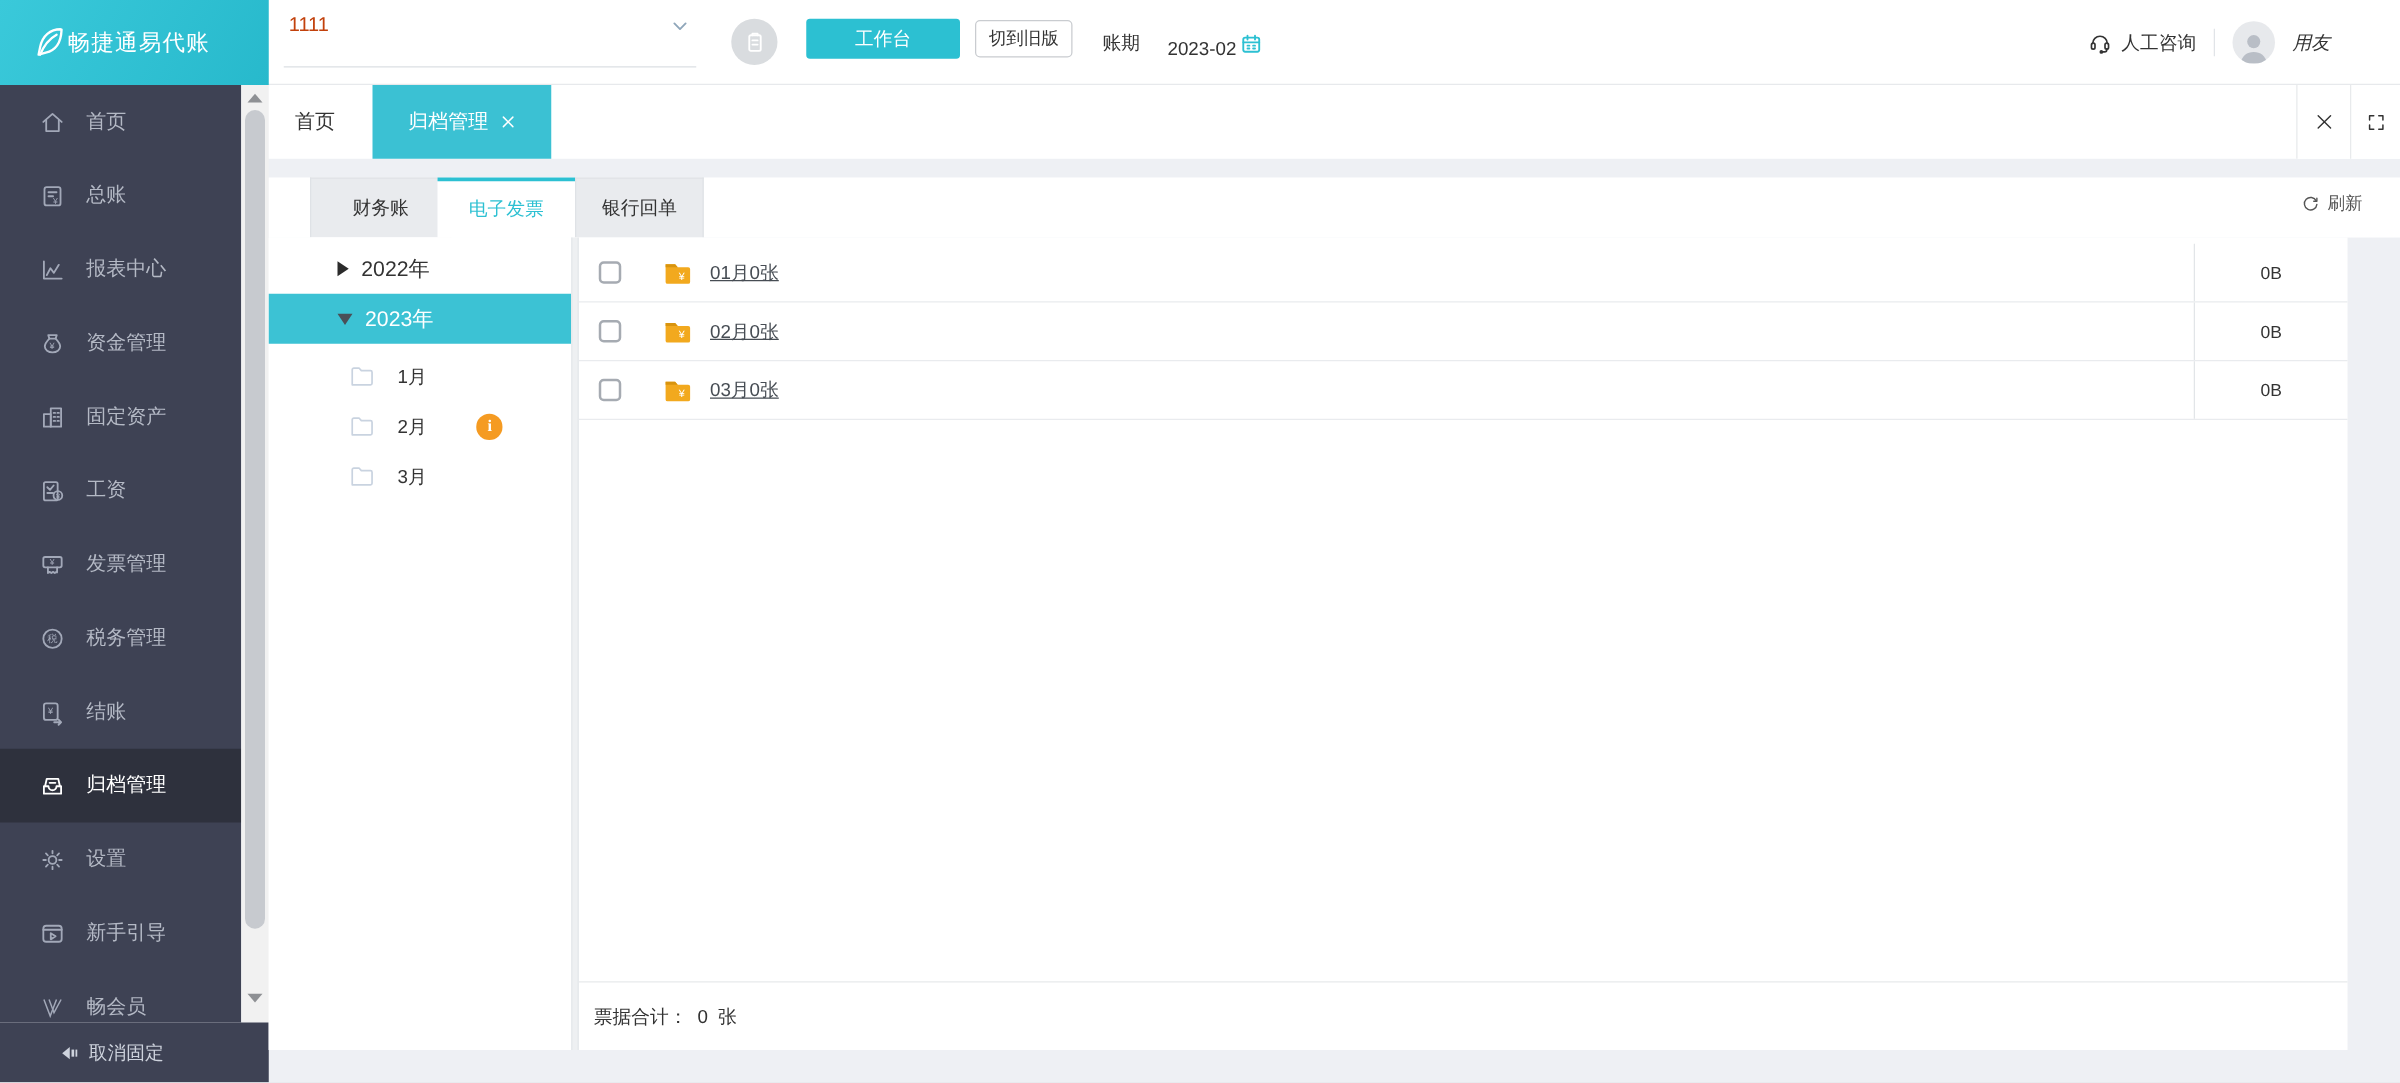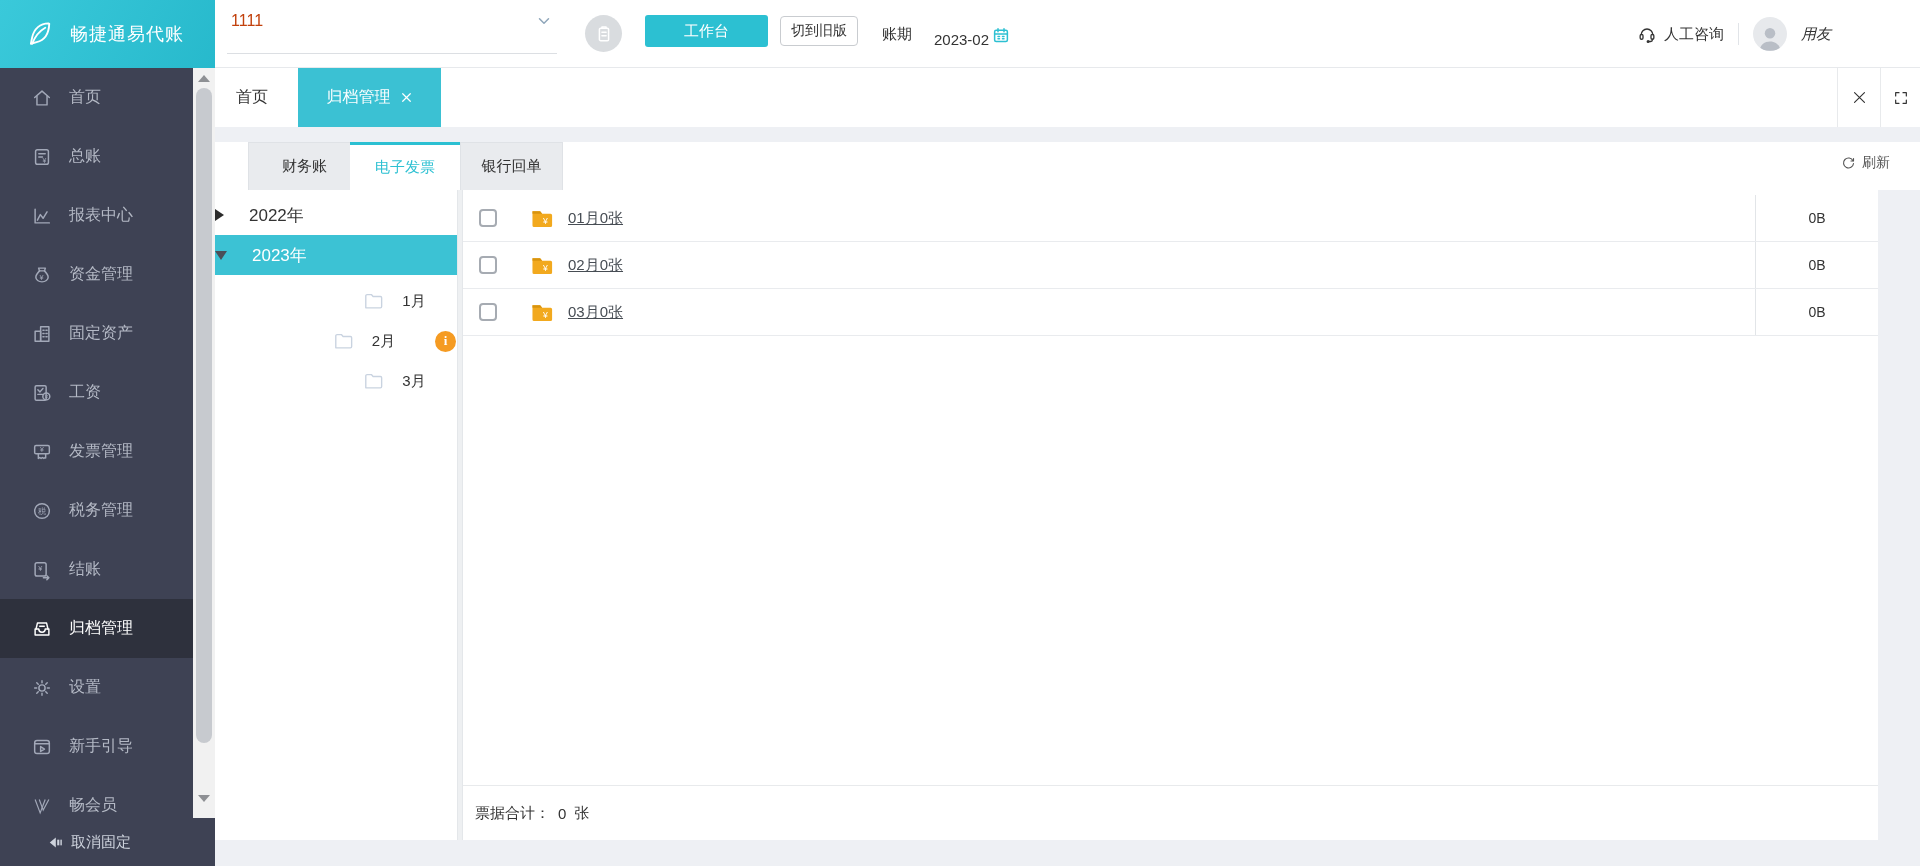--- a/index.html
+++ b/index.html
@@ -7,33 +7,33 @@
   .app{position:relative;width:1920px;height:866px;overflow:hidden;
        background:var(--page-bg,#eef0f4);
        font-family:"Liberation Sans","DejaVu Sans",sans-serif;color:#333;}
   svg{display:block;}
   .tf{fill:currentColor;stroke:none;font-family:"Liberation Sans","DejaVu Sans",sans-serif;}
 
   
   .top{position:absolute;left:0;top:0;width:1920px;height:68px;background:#fff;border-bottom:1px solid #e7e9ec;}
   .logo{position:absolute;left:0;top:0;width:215px;height:68px;padding-left:24px;
         background:linear-gradient(120deg,#3ac9da,#27b9cc);color:#fff;
-        display:flex;align-items:center;gap:16px;font-size:18px;letter-spacing:1px;}
+        display:flex;align-items:center;gap:0;font-size:18px;letter-spacing:1px;}
   .acct{position:absolute;left:227px;top:12px;width:330px;height:42px;border-bottom:1px solid #dcdfe3;
         display:flex;justify-content:space-between;font-size:16px;color:#c2410c;padding:0 4px;}
   .clip{position:absolute;left:585px;top:15px;width:37px;height:37px;border-radius:50%;background:#d9dcdf;
         display:flex;align-items:center;justify-content:center;}
   .btn-work{position:absolute;left:645px;top:15px;width:123px;height:32px;border:none;border-radius:3px;
         background:var(--brand,#2cc0d2);color:#fff;font-size:15px;display:flex;align-items:center;justify-content:center;}
   .btn-old{position:absolute;left:780px;top:16px;width:78px;height:30px;background:#fff;border:1px solid #c9ccd0;
         border-radius:4px;font-size:14px;color:#333;display:flex;align-items:center;justify-content:center;}
   .period-lab{position:absolute;left:882px;top:25px;font-size:15px;color:#333;}
   .period-val{position:absolute;left:934px;top:31px;font-size:15px;color:#333;}
   .cal{position:absolute;left:992px;top:26px;color:var(--brand,#2cc0d2);}
-  .hright{position:absolute;right:0;top:0;height:68px;display:flex;align-items:center;gap:14px;padding-right:89px;}
+  .hright{position:absolute;right:0;top:0;height:68px;display:flex;align-items:center;gap:14px;padding-right:56px;}
   .hsupport{display:flex;align-items:center;gap:7px;font-size:15px;color:#333;}
   .vline{width:1px;height:22px;background:#e1e4e8;}
   .avatar{width:34px;height:34px;border-radius:50%;background:#e7e9ec;overflow:hidden;display:flex;align-items:flex-end;justify-content:center;}
   .uname{font-size:15px;color:#333;font-style:italic;}
 
   
   .sidebar{position:absolute;left:0;top:68px;width:193px;height:750px;background:var(--sidebar-bg,#3e4254);overflow:hidden;}
   .side-item{height:59px;display:flex;align-items:center;padding-left:30px;gap:15px;
              color:var(--sidebar-text,#b4b9c5);font-size:16px;}
   .side-item .icn{width:24px;height:24px;color:#a2a8b8;display:flex;align-items:center;justify-content:center;}
@@ -66,23 +66,23 @@
   .ptab0{left:33px;width:113px;}
   .ptab1{left:135px;width:110px;}
   .ptab2{left:245px;width:103px;}
   .ptab.on{background:#fff;color:var(--brand,#2cc0d2);border:none;border-top:3px solid var(--brand,#2cc0d2);}
   .refresh{position:absolute;right:30px;top:12px;display:flex;align-items:center;gap:6px;color:#555;font-size:14px;}
 
   .pbody{position:absolute;left:215px;top:190px;width:1663px;height:650px;background:#fff;}
   
   .tree{position:absolute;left:0;top:0;width:242px;height:650px;background:#fff;}
   .trow{height:40px;display:flex;align-items:center;font-size:17px;color:#333;}
-  .trow.year{gap:25px;}
+  .trow.year{padding-left:55px;gap:10px;}
   .trow.sel{background:var(--tree-selected,#3cc2d4);color:#fff;}
-  .trow.month{padding-left:117px;gap:18px;font-size:15px;justify-content:center;}
+  .trow.month{padding-left:64px;gap:18px;font-size:15px;}
   .tree-pad{height:5px;} .tree-gap{height:6px;}
   .arr-r{width:0;height:0;border-left:9px solid #2b2b2b;border-top:6px solid transparent;border-bottom:6px solid transparent;}
   .arr-d{width:0;height:0;border-top:9px solid #4a4f58;border-left:6px solid transparent;border-right:6px solid transparent;}
   .ibadge{width:21px;height:21px;margin-left:22px;border-radius:50%;background:var(--badge-orange,#f59b22);
           color:#fff;font-size:13px;font-weight:bold;font-family:"Liberation Serif",serif;
           display:flex;align-items:center;justify-content:center;}
   .vdiv{position:absolute;left:242px;top:0;width:6px;height:650px;background:#eef0f2;border-left:1px solid #e4e7ea;border-right:1px solid #e4e7ea;}
 
   
   .tbl{position:absolute;left:248px;top:5px;width:1415px;}

